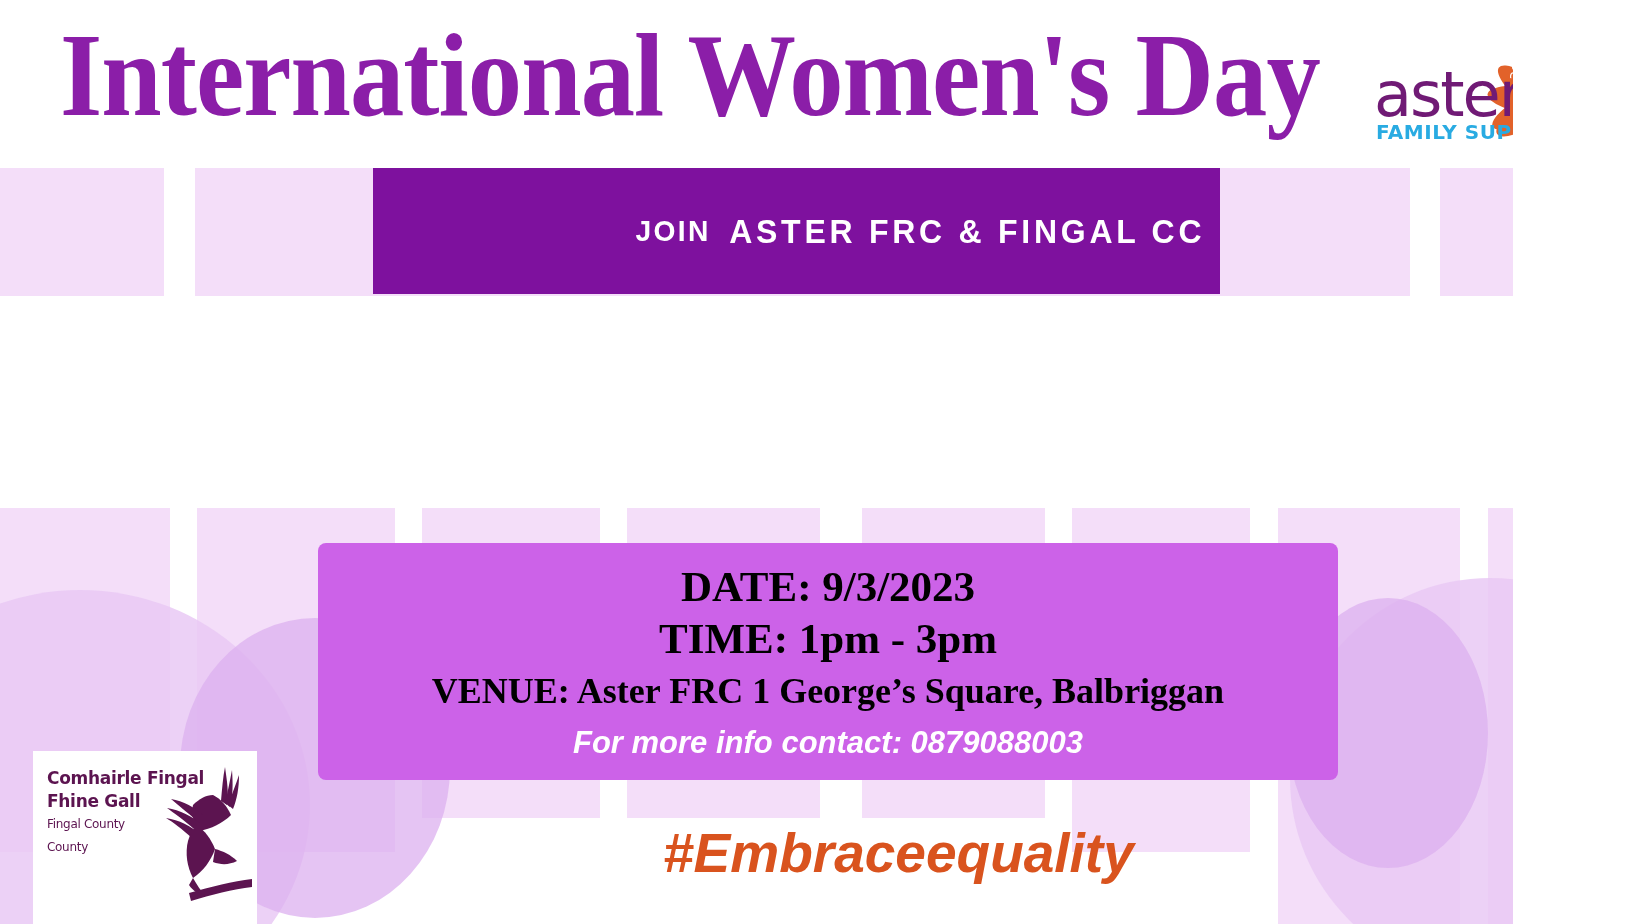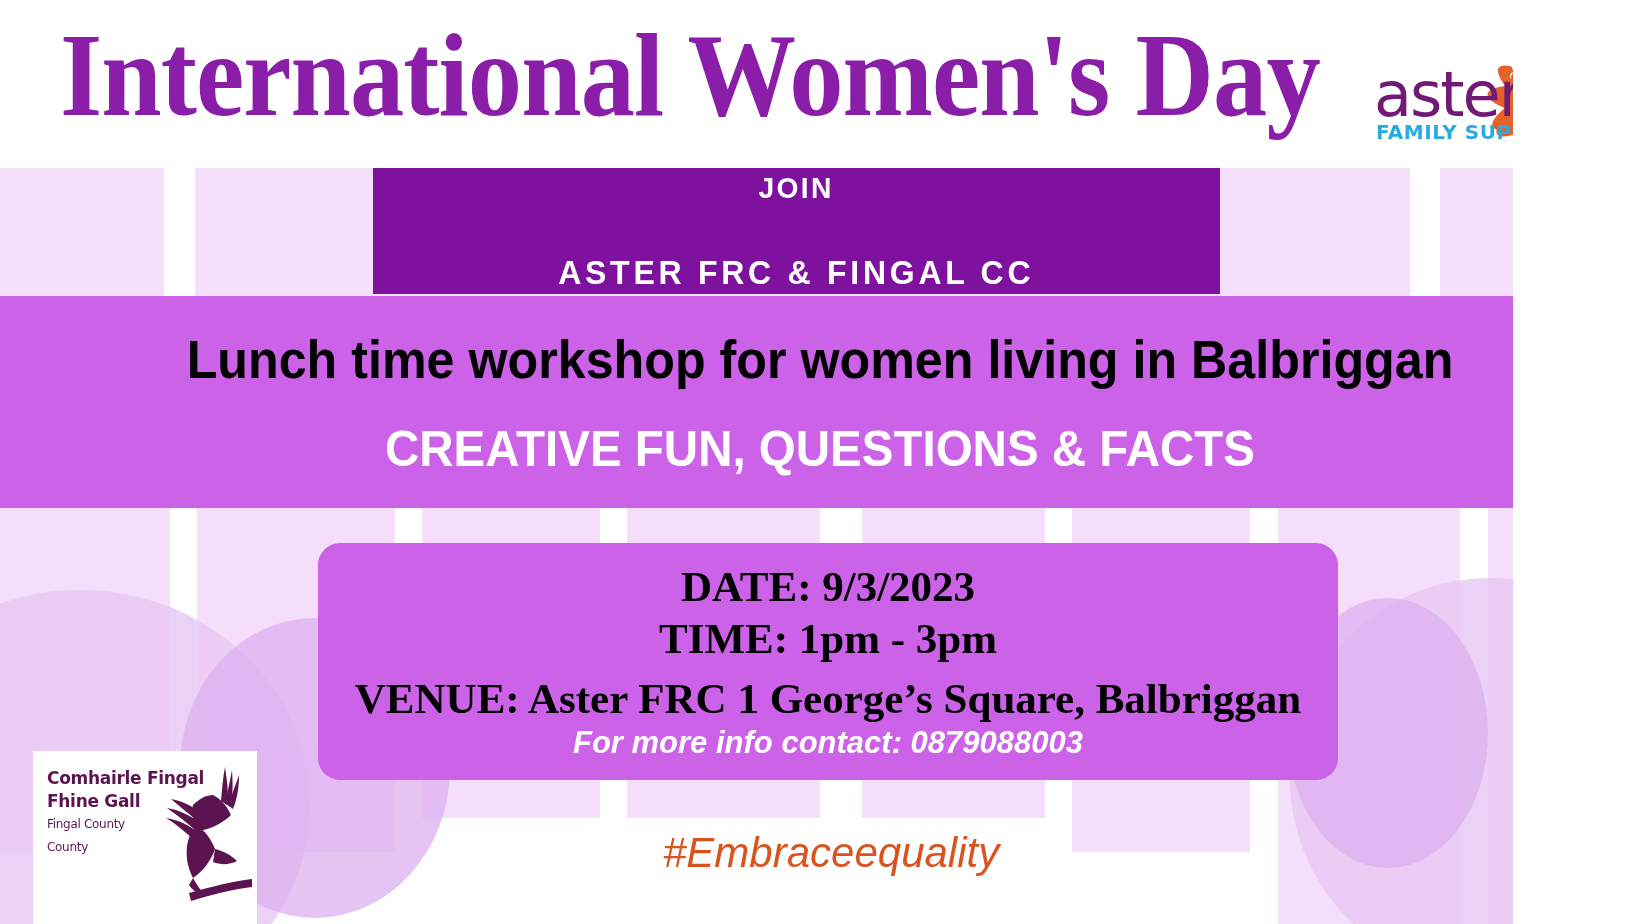--- a/index.html
+++ b/index.html
@@ -44,21 +44,21 @@
     font-family:"DejaVu Sans", sans-serif;
     font-size:20px;line-height:20px;font-weight:700;
     color:#29abe2;letter-spacing:.5px;
   }
   .flower{position:absolute;left:82px;top:0px;width:186px;height:152px;}
 
   
   .join-banner{
     position:absolute;left:373px;top:168px;width:847px;height:126px;
     background:#7e119e;z-index:6;
-    display:flex;flex-direction:column;align-items:center;justify-content:space-between;
+    display:flex;flex-direction:row;align-items:center;justify-content:flex-end;
   }
   .join-line1{
     font-family:"Liberation Sans", sans-serif;
     font-weight:700;font-size:30px;line-height:40px;color:#ffffff;
     letter-spacing:2.5px;transform:scaleX(.94);
   }
   .join-line2{
     font-family:"Liberation Sans", sans-serif;
     font-weight:700;font-size:34px;line-height:44px;color:#ffffff;
     letter-spacing:4px;transform:scaleX(.94);
@@ -78,30 +78,30 @@
   .band-line2{
     position:absolute;left:0;top:124px;width:1640px;text-align:center;
     font-family:"Liberation Sans", sans-serif;
     font-weight:700;font-size:50px;line-height:58px;color:#ffffff;
     transform:scaleX(.95);transform-origin:center top;white-space:nowrap;
   }
 
   
   .info-card{
     position:absolute;left:318px;top:543px;width:1020px;height:237px;
-    background:#cc62e8;border-radius:22px;z-index:7;
+    background:#cc62e8;border-radius:8px;z-index:7;
   }
   .info-line{
     position:absolute;width:1020px;text-align:center;
     font-family:"Liberation Serif", serif;
     font-weight:700;color:#000000;white-space:nowrap;
   }
   .info-date{top:20px;font-size:43px;line-height:48px;}
   .info-time{top:72px;font-size:43px;line-height:48px;}
-  .info-venue{top:132px;font-size:43px;line-height:48px;}
+  .info-venue{top:124px;font-size:36px;line-height:48px;}
   .info-contact{
     position:absolute;top:178px;width:1020px;text-align:center;
     font-family:"Liberation Sans", sans-serif;
     font-weight:700;font-style:italic;font-size:31px;line-height:44px;color:#ffffff;
     white-space:nowrap;
   }
 
   
   .fingal-logo{
     position:absolute;left:33px;top:751px;width:224px;height:173px;
@@ -115,21 +115,21 @@
   .fingal-l3,.fingal-l4{
     font-family:"DejaVu Sans", sans-serif;font-weight:400;
     font-size:12px;line-height:23px;color:#5c1450;letter-spacing:-.3px;
   }
   .fingal-bird{position:absolute;left:120px;top:10px;width:100px;height:140px;}
 
   
   .hashtag{
     position:absolute;z-index:9;
     font-family:"Liberation Sans", sans-serif;
-    font-weight:400;font-style:italic;font-size:42px;line-height:50px;
+    font-weight:700;font-style:italic;font-size:55px;line-height:50px;
     color:#d9531e;white-space:nowrap;
   }
   .hash-1{left:663px;top:828px;}
   .hash-2{left:1029px;top:828px;}
 
   .petal-label{
     font-family:"DejaVu Sans", sans-serif;
     font-size:15px;font-weight:400;fill:#ffffff;
   }
 </style>
@@ -181,24 +181,20 @@
       <div class="aster-word">aster</div>
       <div class="aster-sub">FAMILY SUPPORT</div>
     </div>
   </div>
 
   <div class="join-banner">
     <div class="join-line1">JOIN</div>
     <div class="join-line2">ASTER FRC &amp; FINGAL CC</div>
   </div>
 
-  <div class="band">
-    <div class="band-line1">Lunch time workshop for women living in Balbriggan</div>
-    <div class="band-line2">CREATIVE FUN, QUESTIONS &amp; FACTS</div>
-  </div>
 
   <div class="info-card">
     <div class="info-line info-date">DATE: 9/3/2023</div>
     <div class="info-line info-time">TIME: 1pm - 3pm</div>
     <div class="info-line info-venue">VENUE: Aster FRC    1 George’s Square, Balbriggan</div>
     <div class="info-contact">For more info contact: 0879088003</div>
   </div>
 
   <div class="fingal-logo">
     <div class="fingal-text">

